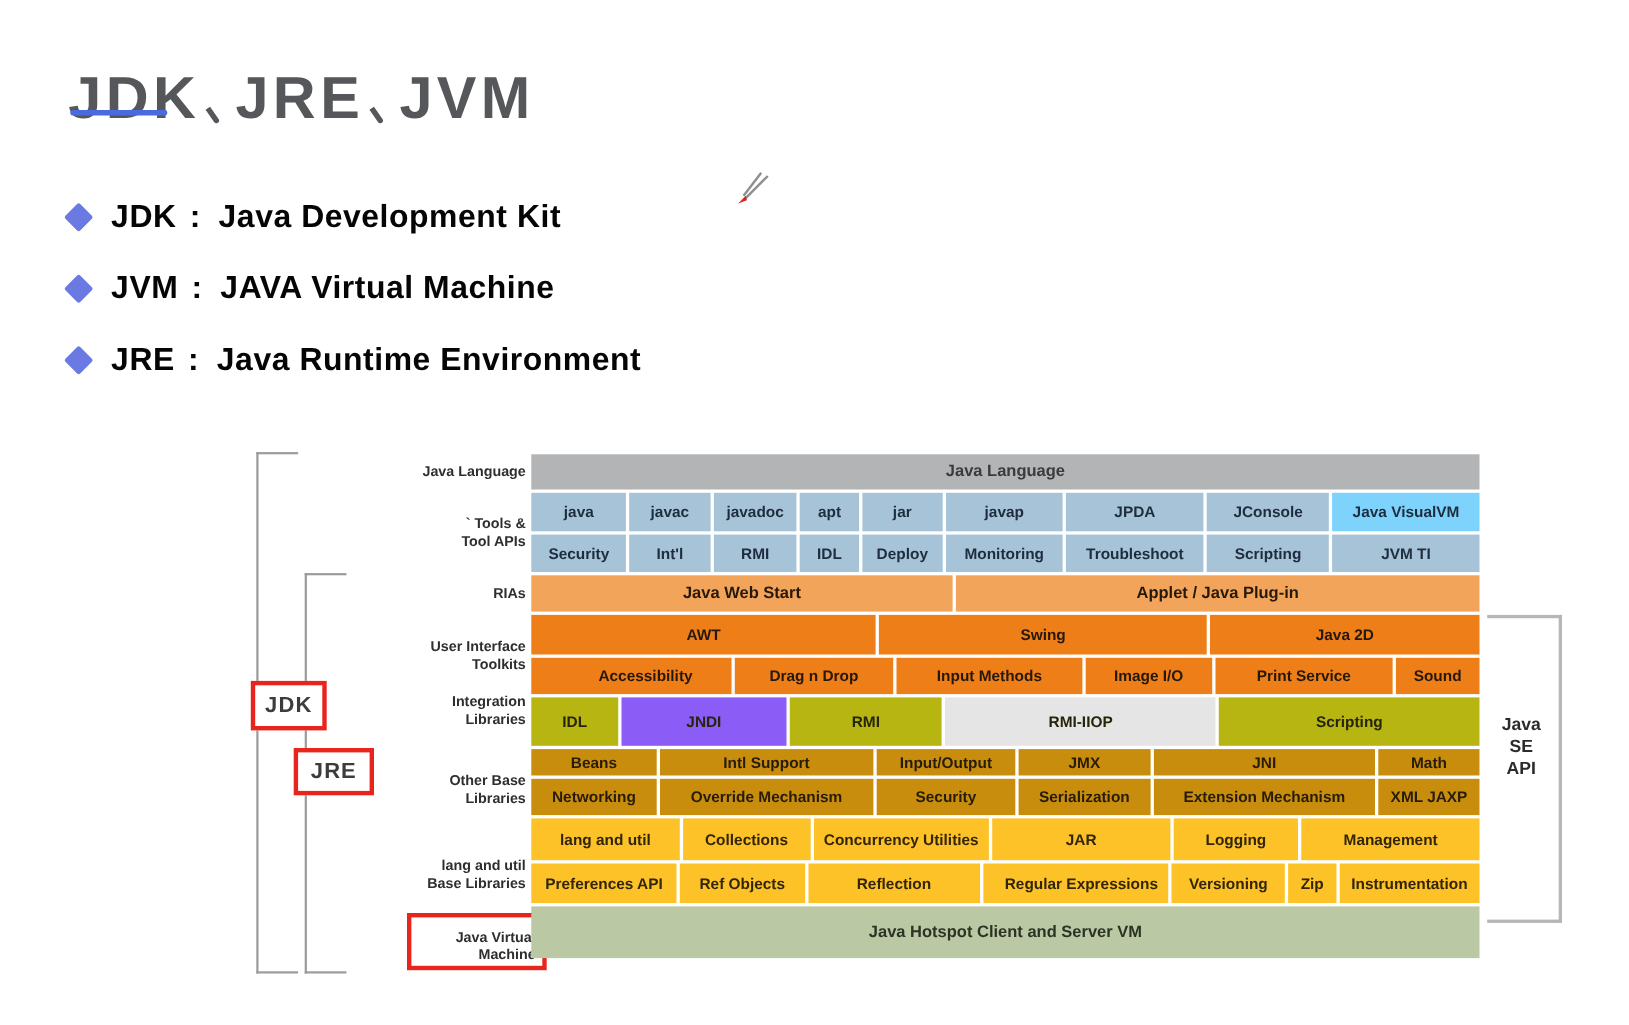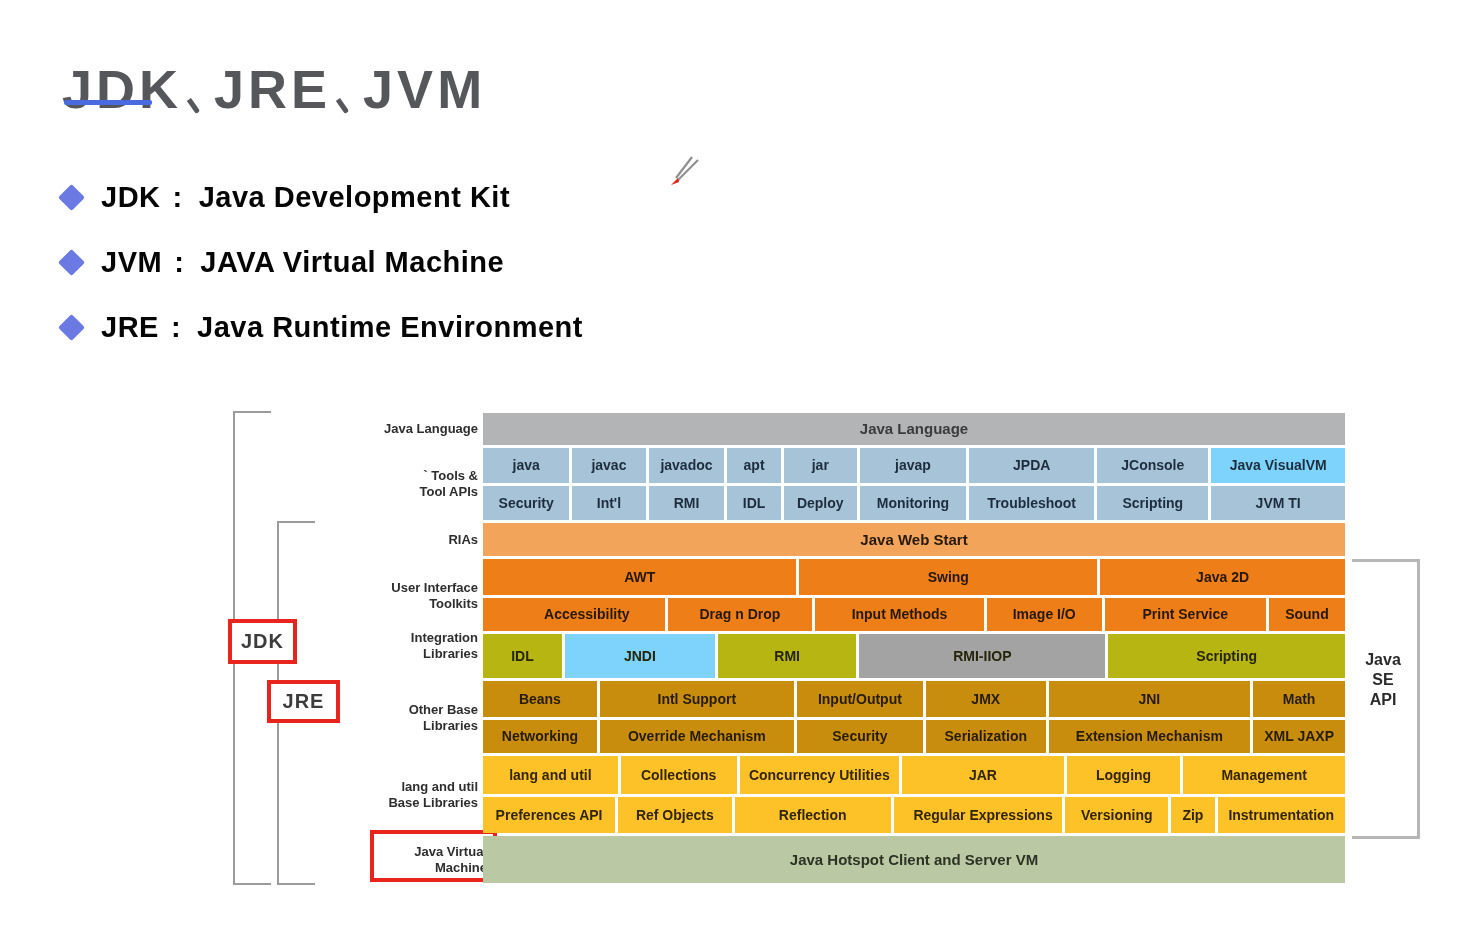--- a/index.html
+++ b/index.html
@@ -151,42 +151,43 @@
         <div class="cell pal-blue" style="flex: 76 1 0px; background: rgb(166, 195, 216);">RMI</div>
         <div class="cell pal-blue" style="flex: 52 1 0px; background: rgb(166, 195, 216);">IDL</div>
         <div class="cell pal-blue" style="flex: 73 1 0px; background: rgb(166, 195, 216);">Deploy</div>
         <div class="cell pal-blue" style="flex: 108 1 0px; background: rgb(166, 195, 216);">Monitoring</div>
         <div class="cell pal-blue" style="flex: 128 1 0px; background: rgb(166, 195, 216);">Troubleshoot</div>
         <div class="cell pal-blue" style="flex: 113 1 0px; background: rgb(166, 195, 216);">Scripting</div>
         <div class="cell pal-blue" style="flex: 137 1 0px; background: rgb(166, 195, 216);">JVM TI</div>
       </div>
       <div class="grid-row" style="height: 33px;">
         <div class="cell pal-light_orange" style="flex: 383 1 0px; background: rgb(243, 164, 91);">Java Web Start</div>
+        <div class="cell pal-light_orange" style="flex: 477 1 0px; background: rgb(243, 164, 91);">Applet / Java Plug-in</div>
       </div>
       <div class="grid-row" style="height: 36px;">
         <div class="cell pal-orange" style="flex: 316 1 0px; background: rgb(238, 126, 24);">AWT</div>
         <div class="cell pal-orange" style="flex: 300 1 0px; background: rgb(238, 126, 24);">Swing</div>
         <div class="cell pal-orange" style="flex: 246 1 0px; background: rgb(238, 126, 24);">Java 2D</div>
       </div>
       <div class="grid-row" style="height: 33px;">
         <div class="cell pal-orange" style="flex: 164 1 0px; background: rgb(238, 126, 24); padding-left: 28px;">Accessibility</div>
         <div class="cell pal-orange" style="flex: 152 1 0px; background: rgb(238, 126, 24);">Drag n Drop</div>
         <div class="cell pal-orange" style="flex: 178 1 0px; background: rgb(238, 126, 24);">Input Methods</div>
         <div class="cell pal-orange" style="flex: 120 1 0px; background: rgb(238, 126, 24);">Image I/O</div>
         <div class="cell pal-orange" style="flex: 170 1 0px; background: rgb(238, 126, 24);">Print Service</div>
         <div class="cell pal-orange" style="flex: 78 1 0px; background: rgb(238, 126, 24);">Sound</div>
       </div>
       <div class="grid-row" style="height: 44px;">
         <div class="cell pal-olive" style="flex: 64 1 0px; background: rgb(182, 181, 18);">IDL</div>
-        <div class="cell pal-olive" style="flex: 125 1 0px; background: #7dd3fc;">JNDI</div>
+        <div class="cell pal-olive" style="flex: 125 1 0px; background: #8b5cf6;">JNDI</div>
         <div class="cell pal-olive" style="flex: 115 1 0px; background: rgb(182, 181, 18);">RMI</div>
-        <div class="cell pal-olive" style="flex: 207 1 0px; background: #a3a3a3;">RMI-IIOP</div>
+        <div class="cell pal-olive" style="flex: 207 1 0px; background: #e5e5e5;">RMI-IIOP</div>
         <div class="cell pal-olive" style="flex: 199 1 0px; background: rgb(182, 181, 18);">Scripting</div>
       </div>
-      <div class="grid-row" style="height: 36px;">
+      <div class="grid-row" style="height: 24px;">
         <div class="cell pal-gold" style="flex: 115 1 0px; background: rgb(201, 141, 14);">Beans</div>
         <div class="cell pal-gold" style="flex: 199 1 0px; background: rgb(201, 141, 14);">Intl Support</div>
         <div class="cell pal-gold" style="flex: 128 1 0px; background: rgb(201, 141, 14);">Input/Output</div>
         <div class="cell pal-gold" style="flex: 121 1 0px; background: rgb(201, 141, 14);">JMX</div>
         <div class="cell pal-gold" style="flex: 207 1 0px; background: rgb(201, 141, 14);">JNI</div>
         <div class="cell pal-gold" style="flex: 92 1 0px; background: rgb(201, 141, 14);">Math</div>
       </div>
       <div class="grid-row" style="height: 33px;">
         <div class="cell pal-gold" style="flex: 115 1 0px; background: rgb(201, 141, 14);">Networking</div>
         <div class="cell pal-gold" style="flex: 199 1 0px; background: rgb(201, 141, 14);">Override Mechanism</div>

